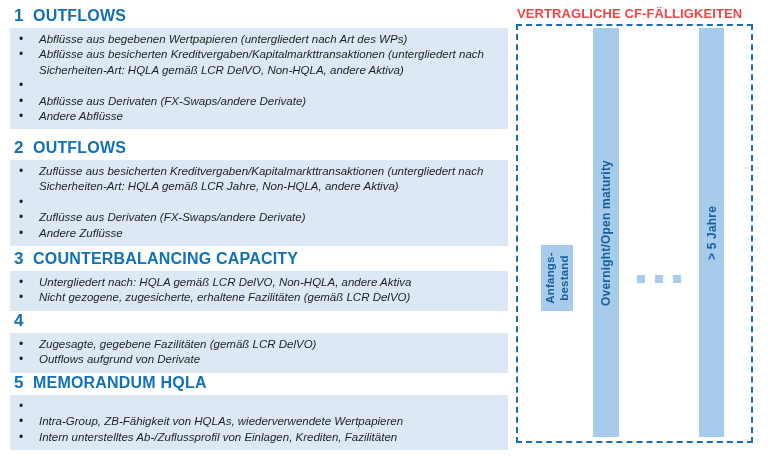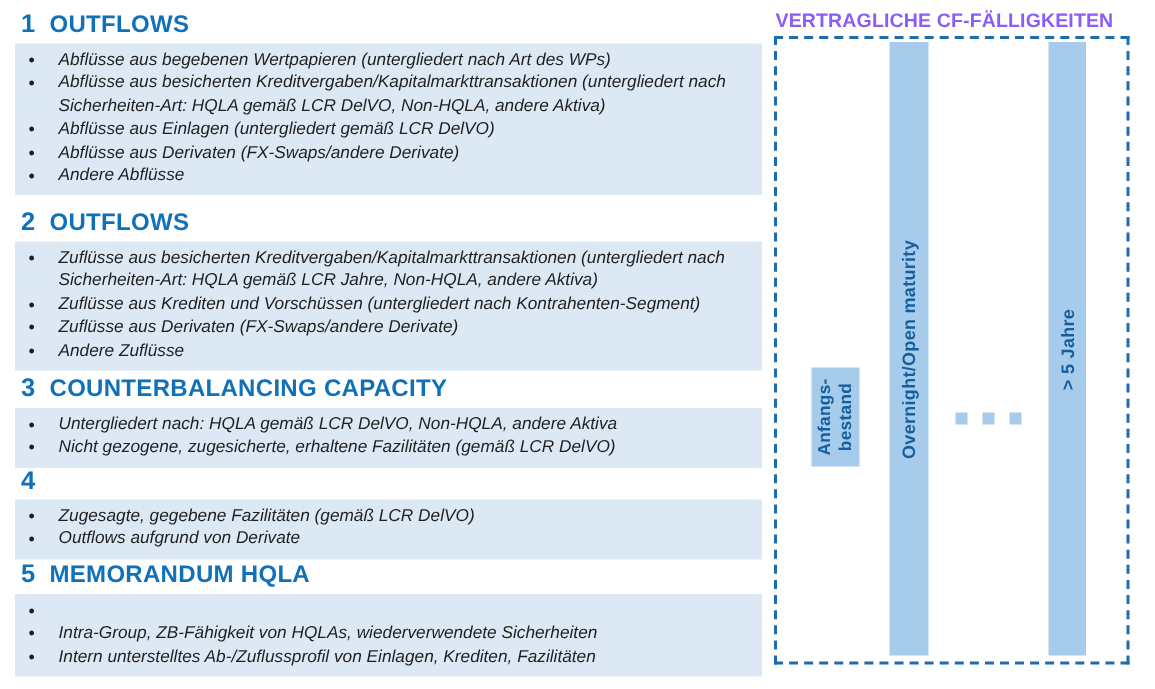--- a/index.html
+++ b/index.html
@@ -34,21 +34,21 @@
   }
   .bullet-text {
     font-size: 11.5px; line-height: 15.4px; color: #1f1f1f;
     white-space: pre-line;
     font-style: italic;
   }
 
   
   .panel-title {
     position: absolute; left: 517px; top: 6px; width: 250px;
-    color: #8b5cf6; font-weight: bold; font-size: 13px; letter-spacing: 0.1px;
+    color: #ef4444; font-weight: bold; font-size: 13px; letter-spacing: 0.1px;
   }
   .dashed-box {
     position: absolute; left: 516px; top: 24px;
     width: 237px; height: 419px;
     border: 2px dashed #1e6cb0;
     box-sizing: border-box;
   }
   .bar {
     position: absolute;
     background: #a7cbea;
@@ -89,21 +89,20 @@
           <span class="bullet-marker">•</span>
           <span class="bullet-text">Abflüsse aus begebenen Wertpapieren (untergliedert nach Art des WPs)</span>
         </div>
         <div class="bullet">
           <span class="bullet-marker">•</span>
           <span class="bullet-text">Abflüsse aus besicherten Kreditvergaben/Kapitalmarkttransaktionen (untergliedert nach
 Sicherheiten-Art: HQLA gemäß LCR DelVO, Non-HQLA, andere Aktiva)</span>
         </div>
         <div class="bullet">
           <span class="bullet-marker">•</span>
-          <span class="bullet-text">Abflüsse aus Einlagen (untergliedert gemäß LCR DelVO)</span>
         </div>
         <div class="bullet">
           <span class="bullet-marker">•</span>
           <span class="bullet-text">Abflüsse aus Derivaten (FX-Swaps/andere Derivate)</span>
         </div>
         <div class="bullet">
           <span class="bullet-marker">•</span>
           <span class="bullet-text">Andere Abflüsse</span>
         </div>
       </div>
@@ -115,21 +114,20 @@
         <span class="sec-title">OUTFLOWS</span>
       </div>
       <div class="bullet-block">
         <div class="bullet">
           <span class="bullet-marker">•</span>
           <span class="bullet-text">Zuflüsse aus besicherten Kreditvergaben/Kapitalmarkttransaktionen (untergliedert nach
 Sicherheiten-Art: HQLA gemäß LCR Jahre, Non-HQLA, andere Aktiva)</span>
         </div>
         <div class="bullet">
           <span class="bullet-marker">•</span>
-          <span class="bullet-text">Zuflüsse aus Krediten und Vorschüssen (untergliedert nach Kontrahenten-Segment)</span>
         </div>
         <div class="bullet">
           <span class="bullet-marker">•</span>
           <span class="bullet-text">Zuflüsse aus Derivaten (FX-Swaps/andere Derivate)</span>
         </div>
         <div class="bullet">
           <span class="bullet-marker">•</span>
           <span class="bullet-text">Andere Zuflüsse</span>
         </div>
       </div>
@@ -172,21 +170,21 @@
       <div class="sec-header">
         <span class="sec-num">5</span>
         <span class="sec-title">MEMORANDUM HQLA</span>
       </div>
       <div class="bullet-block">
         <div class="bullet">
           <span class="bullet-marker">•</span>
         </div>
         <div class="bullet">
           <span class="bullet-marker">•</span>
-          <span class="bullet-text">Intra-Group, ZB-Fähigkeit von HQLAs, wiederverwendete Sicherheiten</span>
+          <span class="bullet-text">Intra-Group, ZB-Fähigkeit von HQLAs, wiederverwendete Wertpapieren</span>
         </div>
         <div class="bullet">
           <span class="bullet-marker">•</span>
           <span class="bullet-text">Intern unterstelltes Ab-/Zuflussprofil von Einlagen, Krediten, Fazilitäten</span>
         </div>
       </div>
     </div>
 
   </div>
 

